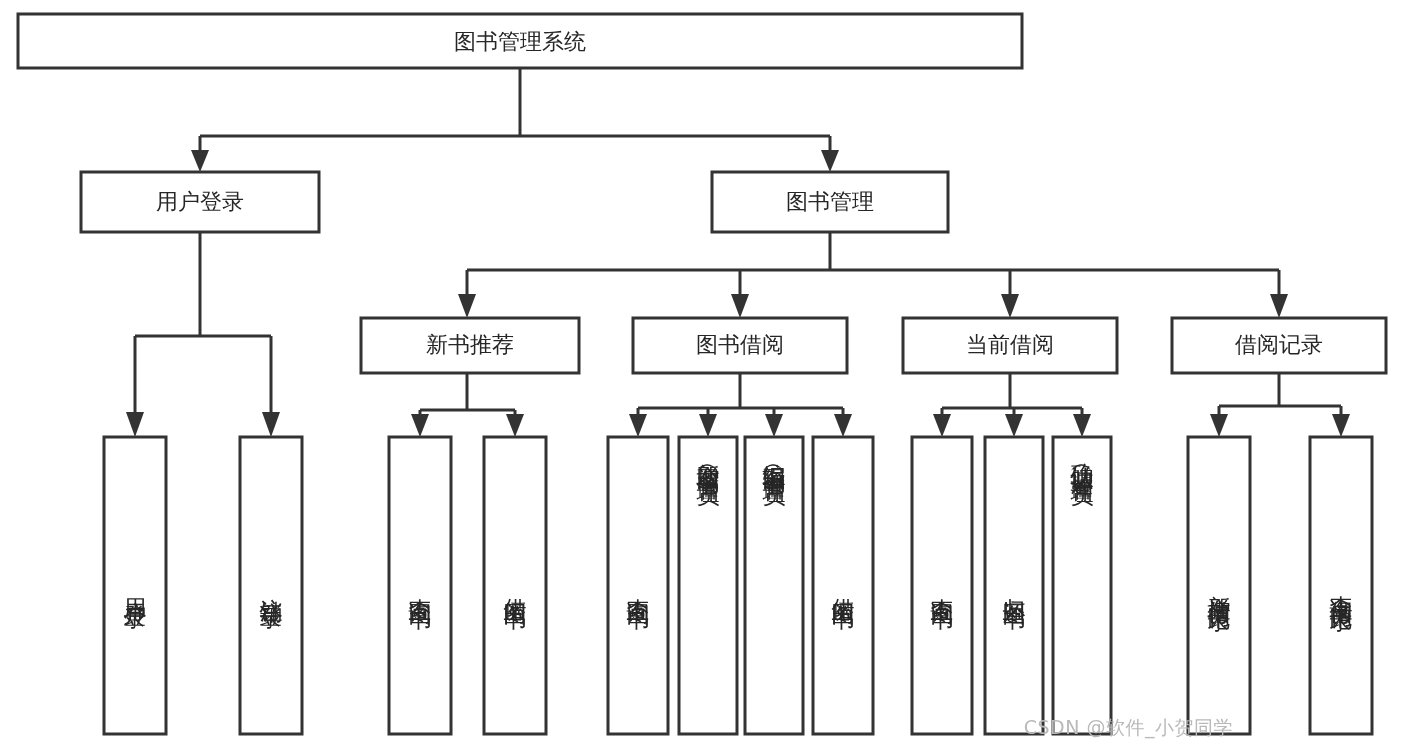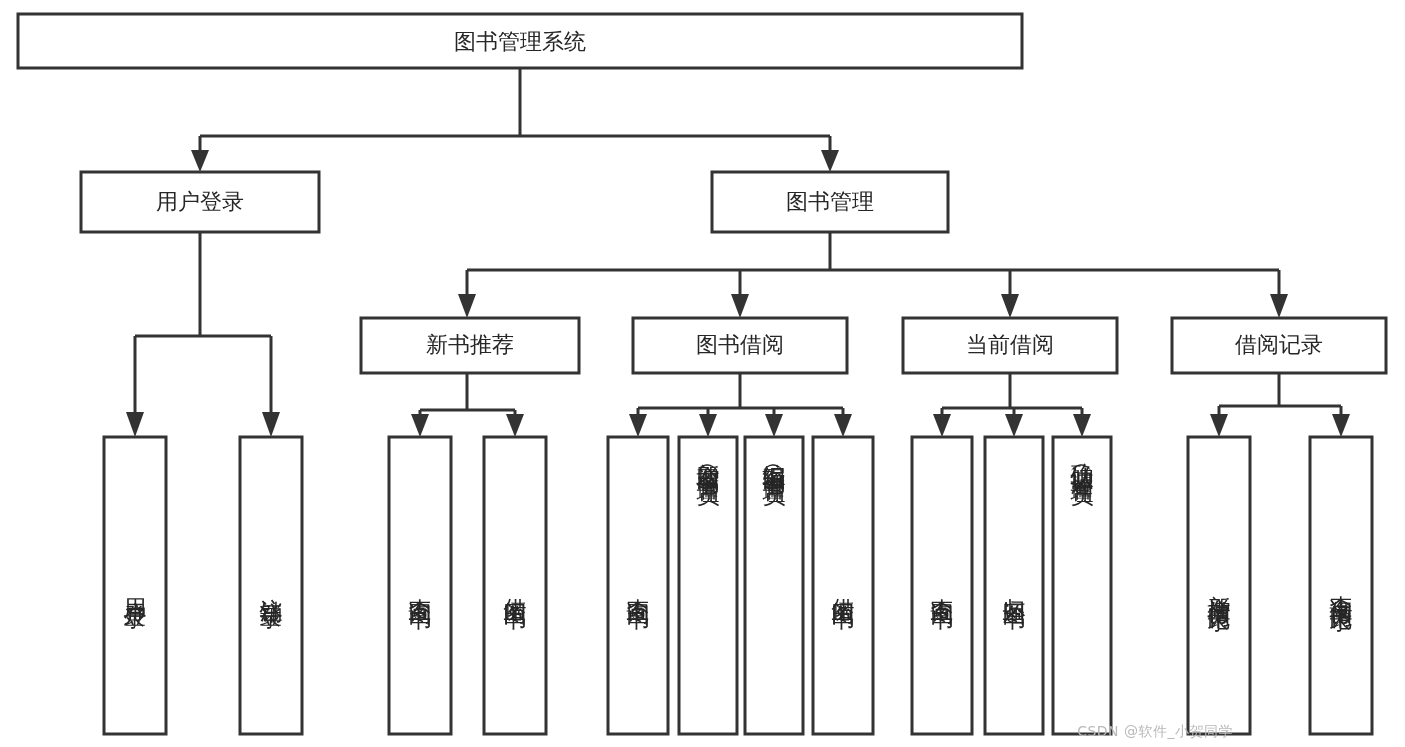--- a/index.html
+++ b/index.html
@@ -64,21 +64,21 @@
     line-height: 1;
     letter-spacing: 3px;
     color: #262626;
     white-space: nowrap;
   }
   .watermark {
     position: absolute;
     right: 8px;
     bottom: 6px;
     font-family: "DejaVu Sans", "Liberation Sans", sans-serif;
-    font-size: 14px;
+    font-size: 19px;
     color: #b9b9b9;
     letter-spacing: 0.5px;
     user-select: none;
     pointer-events: none;
   }
 </style>
 </head>
 <body>
 
 <div id="diagram-root">

